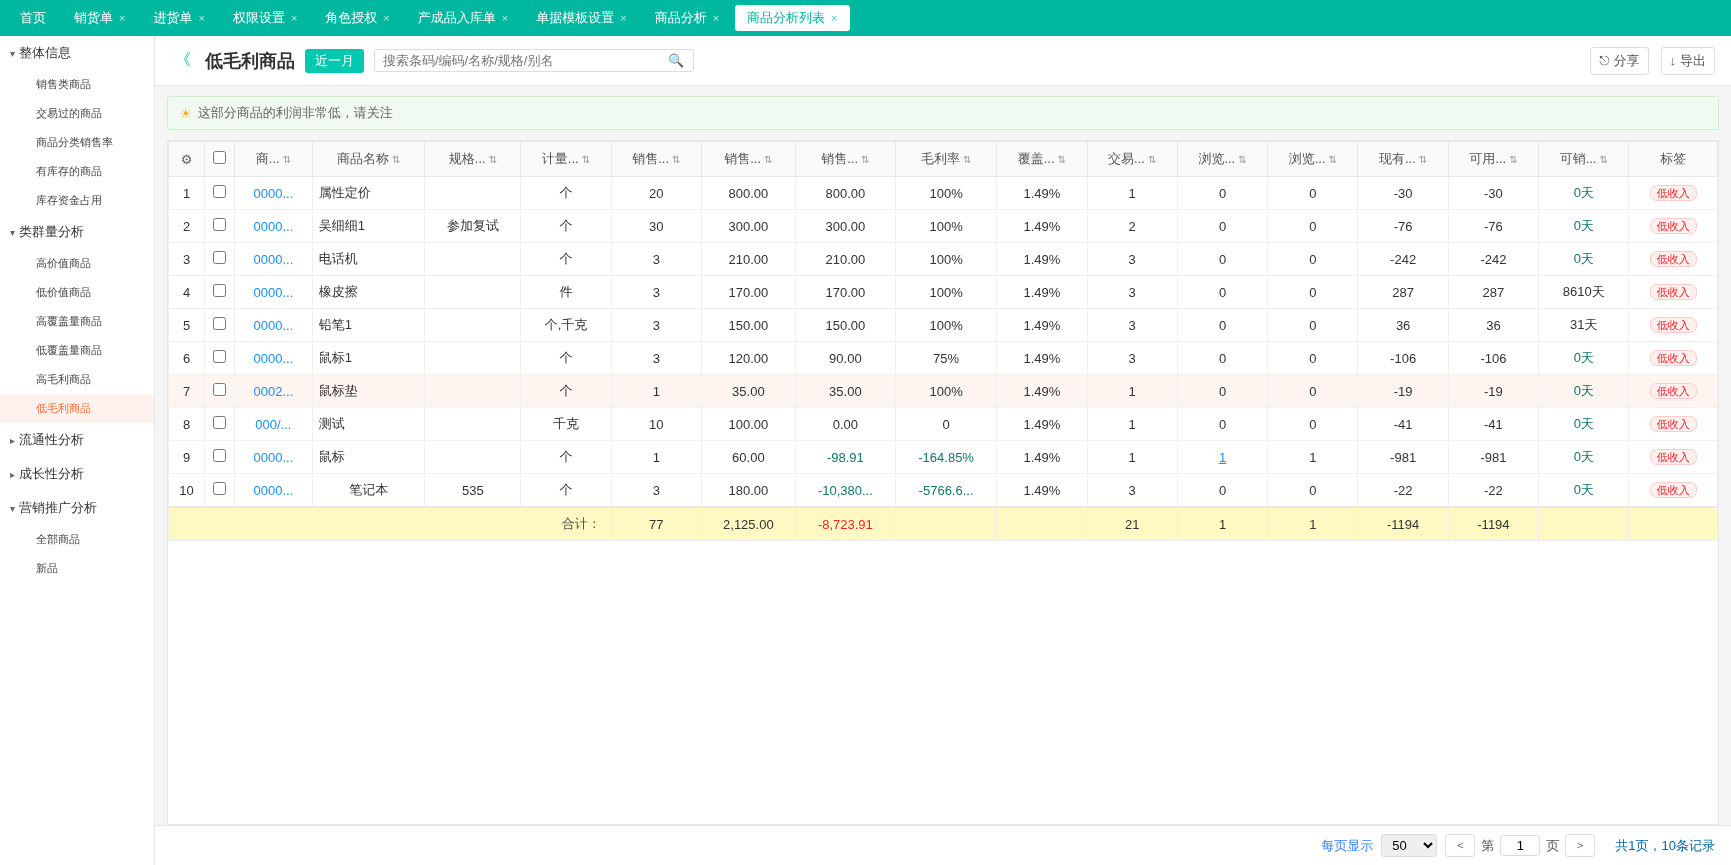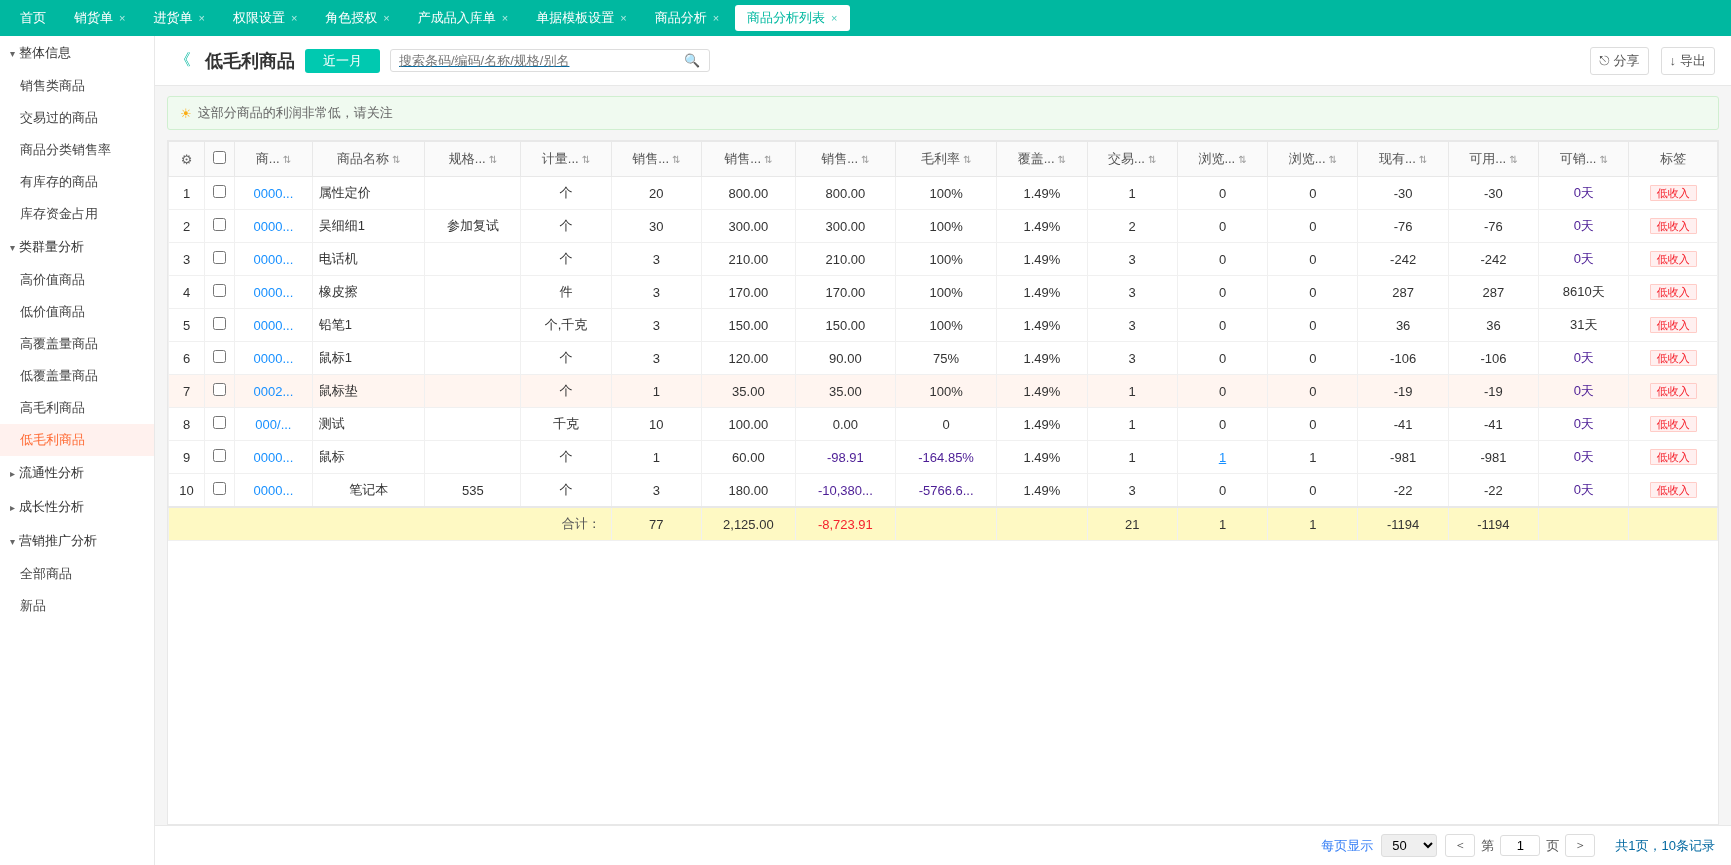--- a/index.html
+++ b/index.html
@@ -46,24 +46,24 @@
       display: flex;
       align-items: center;
       padding: 8px 10px;
       color: #333;
       font-size: 13px;
       cursor: pointer;
       gap: 4px;
     }
     .sidebar-group-header .arrow { font-size: 10px; color: #666; }
     .sidebar-item {
-      padding: 7px 10px 7px 20px;
+      padding: 7px 10px 7px 36px;
       color: #444;
       cursor: pointer;
-      font-size: 13px;
+      font-size: 11px;
       white-space: nowrap;
       overflow: hidden;
       text-overflow: ellipsis;
     }
     .sidebar-item.active { background: #fff1ee; color: #ff6b35; }
 
     
     .content-area {
       flex: 1;
       display: flex;
@@ -85,41 +85,40 @@
     .page-title {
       font-size: 18px;
       font-weight: 600;
       color: #333;
     }
     .filter-btn {
       background: #00c9b0;
       color: #fff;
       border: none;
       border-radius: 3px;
-      padding: 3px 18px;
+      padding: 3px 10px;
       cursor: pointer;
       font-size: 13px;
     }
     .search-box {
       display: flex;
       align-items: center;
       border: 1px solid #ddd;
       border-radius: 3px;
       padding: 3px 8px;
       gap: 6px;
       flex: 1;
       max-width: 320px;
     }
     .search-box input {
       border: none;
       outline: none;
       font-size: 13px;
       width: 100%;
-      color: #0369a1;
-      text-decoration: underline;
+      color: #000000;
     }
     .search-icon { color: #999; cursor: pointer; }
     .header-actions {
       margin-left: auto;
       display: flex;
       gap: 12px;
     }
     .action-btn {
       display: flex;
       align-items: center;
@@ -186,25 +185,25 @@
       text-align: center;
       white-space: nowrap;
       color: #333;
     }
     tbody tr.highlighted { background: #fff5f0; }
 
     .tag-low-income {
       background: #fff0f0;
       color: #f5222d;
       border: 1px solid #ffccc7;
-      border-radius: 1px;
+      border-radius: 7px;
       padding: 1px 6px;
       font-size: 11px;
     }
-    .text-red { color: #4c1d95; }
+    .text-red { color: #0f766e; }
     .text-blue { color: #1890ff; cursor: pointer; text-decoration: underline; }
     .col-settings { cursor: pointer; color: #666; }
     .checkbox-col { width: 30px; }
 
     
     .total-row {
       background: #fef9c3;
       border-top: 2px solid #e8e8e8;
       flex-shrink: 0;
     }

